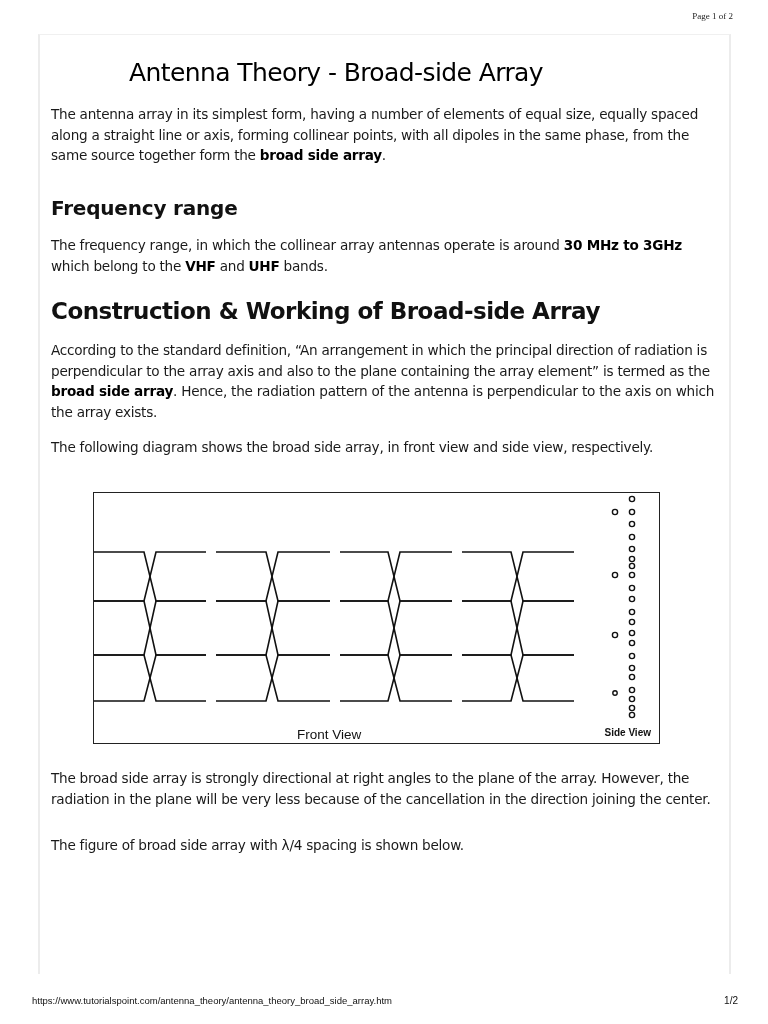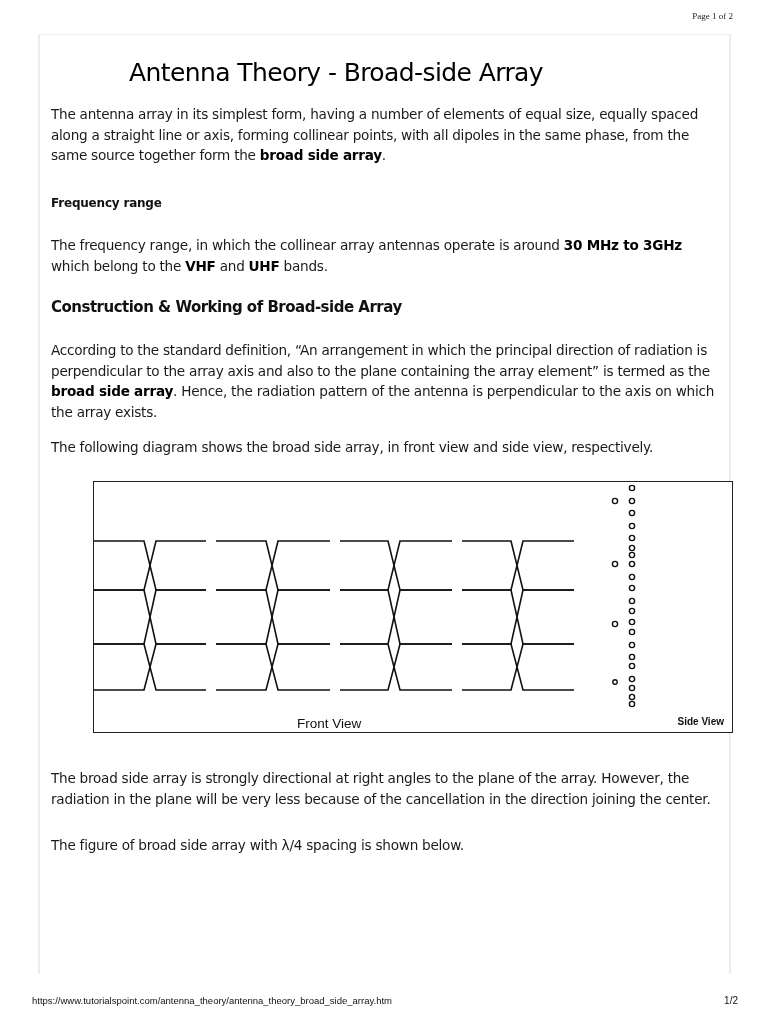--- a/index.html
+++ b/index.html
@@ -83,34 +83,34 @@
       line-height: 20.5px;
       color: #1a1a1a;
       letter-spacing: -0.25px;
     }
     .para b { font-weight: bold; color: #000; }
 
     .h2 {
       position: absolute;
       left: 51px;
       font-family: "DejaVu Sans", sans-serif;
-      font-size: 12px;
+      font-size: 20px;
       color: #111;
       letter-spacing: -0.2px;
     }
     .h2.big {
-      font-size: 15px;
+      font-size: 23px;
       letter-spacing: -0.5px;
     }
 
     
     .diagram {
       position: absolute;
-      left: 93px; top: 481px;
-      width: 640px; height: 252px;
+      left: 93px; top: 492px;
+      width: 567px; height: 252px;
       border: 1px solid #222;
       background: #fff;
     }
     .diagram svg { position: absolute; left: 0; top: 0; }
     .front-label {
       position: absolute;
       left: 203px; top: 234px;
       font-family: "Liberation Sans", sans-serif;
       font-size: 13.5px;
       color: #111;

